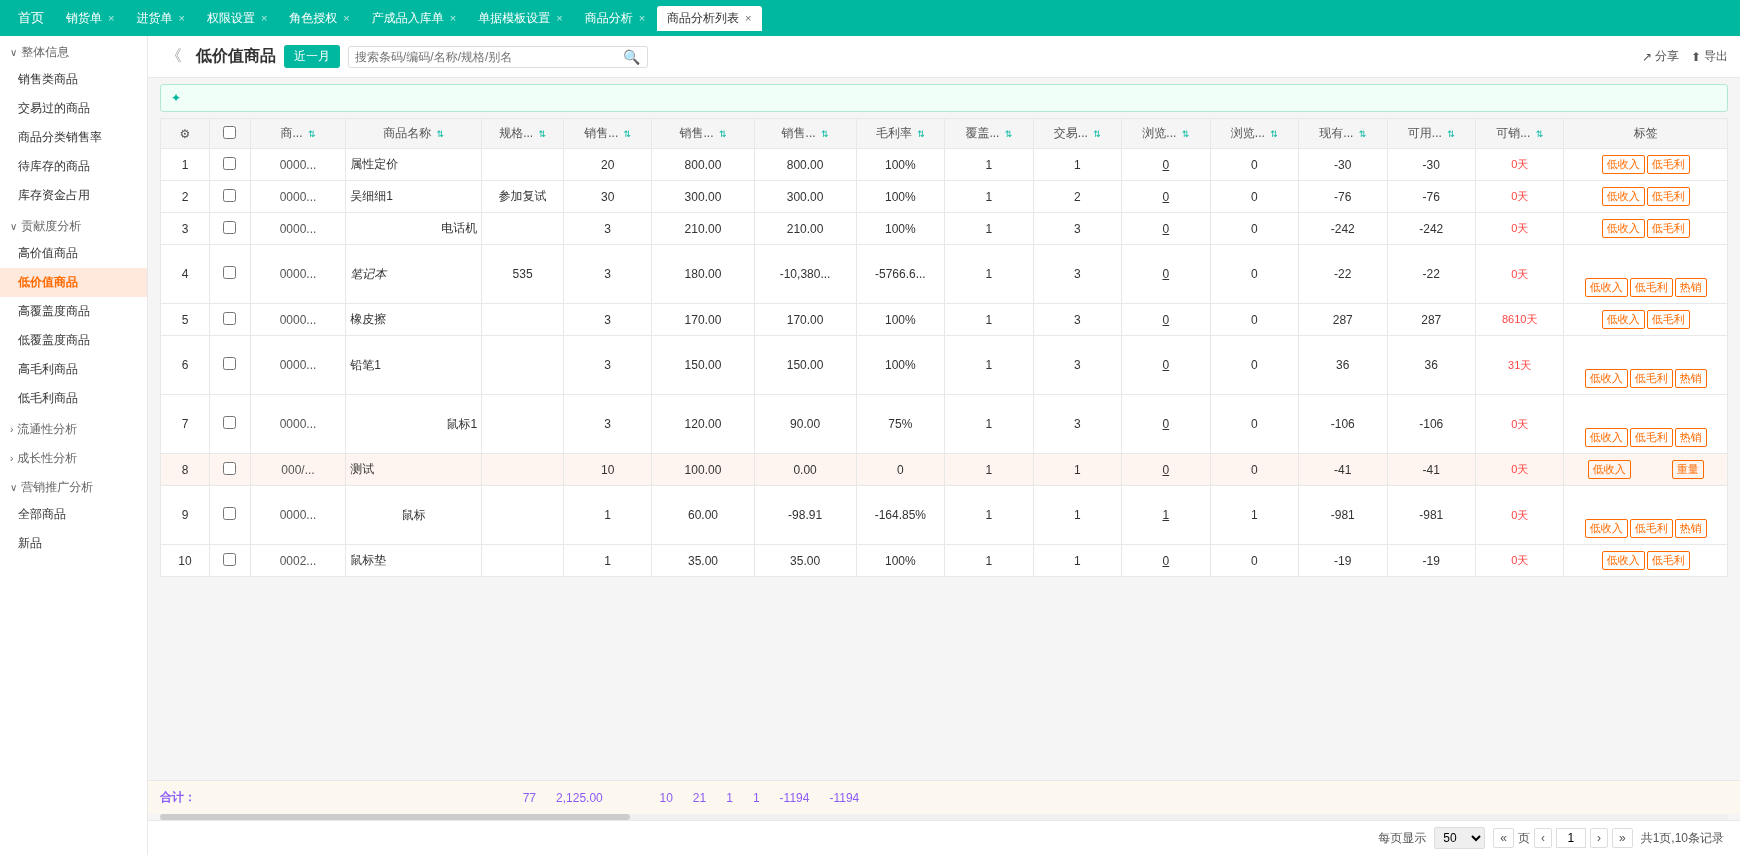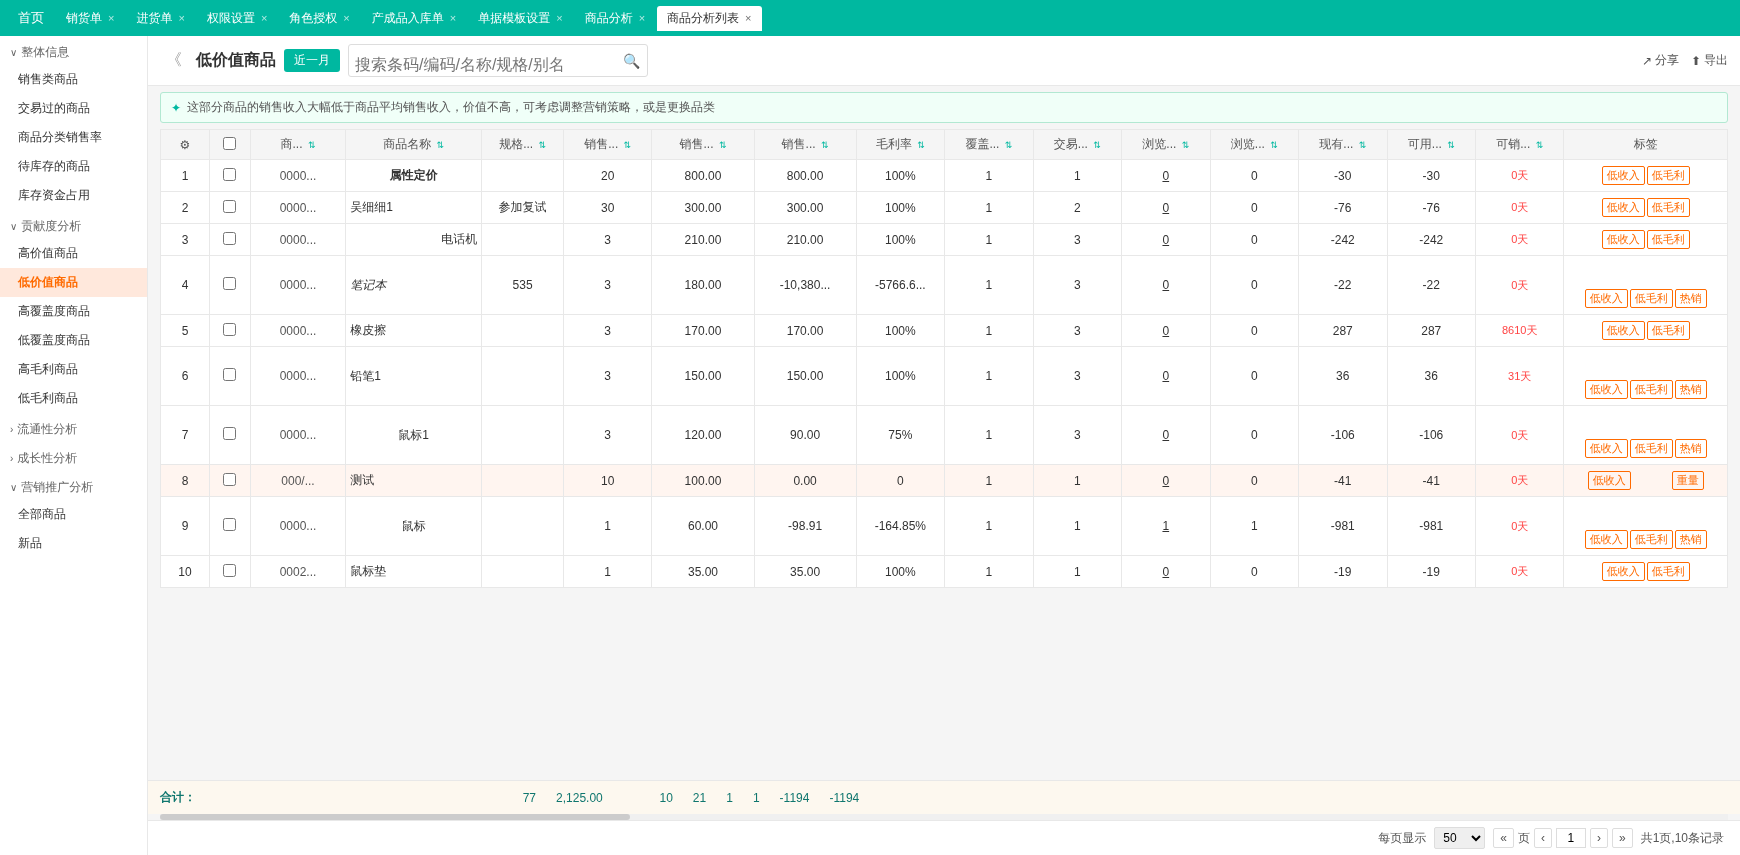--- a/index.html
+++ b/index.html
@@ -105,24 +105,23 @@
       border: 1px solid #ddd;
       border-radius: 3px;
       padding: 2px 6px;
       gap: 4px;
       flex: 1;
       max-width: 300px;
     }
     .search-box input {
       border: none;
       outline: none;
-      font-size: 16px;
+      font-size: 12px;
       color: #999;
       width: 100%;
-      margin-top: 9px;
     }
     .search-icon { color: #ff6600; font-size: 14px; }
     .header-actions {
       margin-left: auto;
       display: flex;
       gap: 12px;
     }
     .action-btn {
       background: none;
       border: none;
@@ -195,21 +194,21 @@
     .underline { text-decoration: underline; color: #333; }
 
     
     .totals-bar {
       background: #fdf8ef;
       border-top: 1px solid #e8e8e8;
       display: flex;
       align-items: center;
       padding: 8px 12px;
       font-size: 12px;
-      color: #0f766e;
+      color: #8b5cf6;
     }
     .totals-label { font-weight: bold; margin-right: 20px; }
 
     
     .footer {
       background: #fff;
       border-top: 1px solid #e8e8e8;
       display: flex;
       align-items: center;
       justify-content: flex-end;
@@ -358,21 +357,20 @@
         </button>
         <button class="action-btn">
           <span>⬆</span>
           <span>导出</span>
         </button>
       </div>
     </div>
 
     <div class="alert-bar">
       <span class="alert-icon">✦</span>
-      <span>这部分商品的销售收入大幅低于商品平均销售收入，价值不高，可考虑调整营销策略，或是更换品类</span>
     </div>
 
     <div class="table-container">
       <table>
         <colgroup>
           <col class="col-idx">
             <col class="col-check">
             <col class="col-code">
           <col class="col-name">
             <col class="col-spec">
@@ -456,21 +454,21 @@
             <th>
               <span>标签</span>
             </th>
           </tr>
         </thead>
         <tbody id="table-body">
         <tr>
     <td>1</td>
     <td><input type="checkbox" style=""></td>
     <td style="color:#555;">0000...</td>
-    <td style="text-align:center;font-weight:bold;">属性定价</td>
+    <td style="text-align:left;">属性定价</td>
     <td></td>
     <td>20</td>
     <td>800.00</td>
     <td>800.00</td>
     <td>100%</td>
     <td>1</td>
     <td>1</td>
     <td><span class="underline">0</span></td>
     <td>0</td>
     <td>-30</td>
@@ -570,21 +568,21 @@
     <td>0</td>
     <td>36</td>
     <td>36</td>
     <td><span class="days-tag">31天</span></td>
     <td><span class="tag tag-low-income">低收入</span><span class="tag tag-low-income">低毛利</span><span class="tag tag-hot">热销</span></td>
   </tr>
             <tr>
     <td>7</td>
     <td><input type="checkbox" style=""></td>
     <td style="color:#555;">0000...</td>
-    <td style="text-align:center;">鼠标1</td>
+    <td style="text-align:right;">鼠标1</td>
     <td></td>
     <td>3</td>
     <td>120.00</td>
     <td>90.00</td>
     <td>75%</td>
     <td>1</td>
     <td>3</td>
     <td><span class="underline">0</span></td>
     <td>0</td>
     <td>-106</td>

